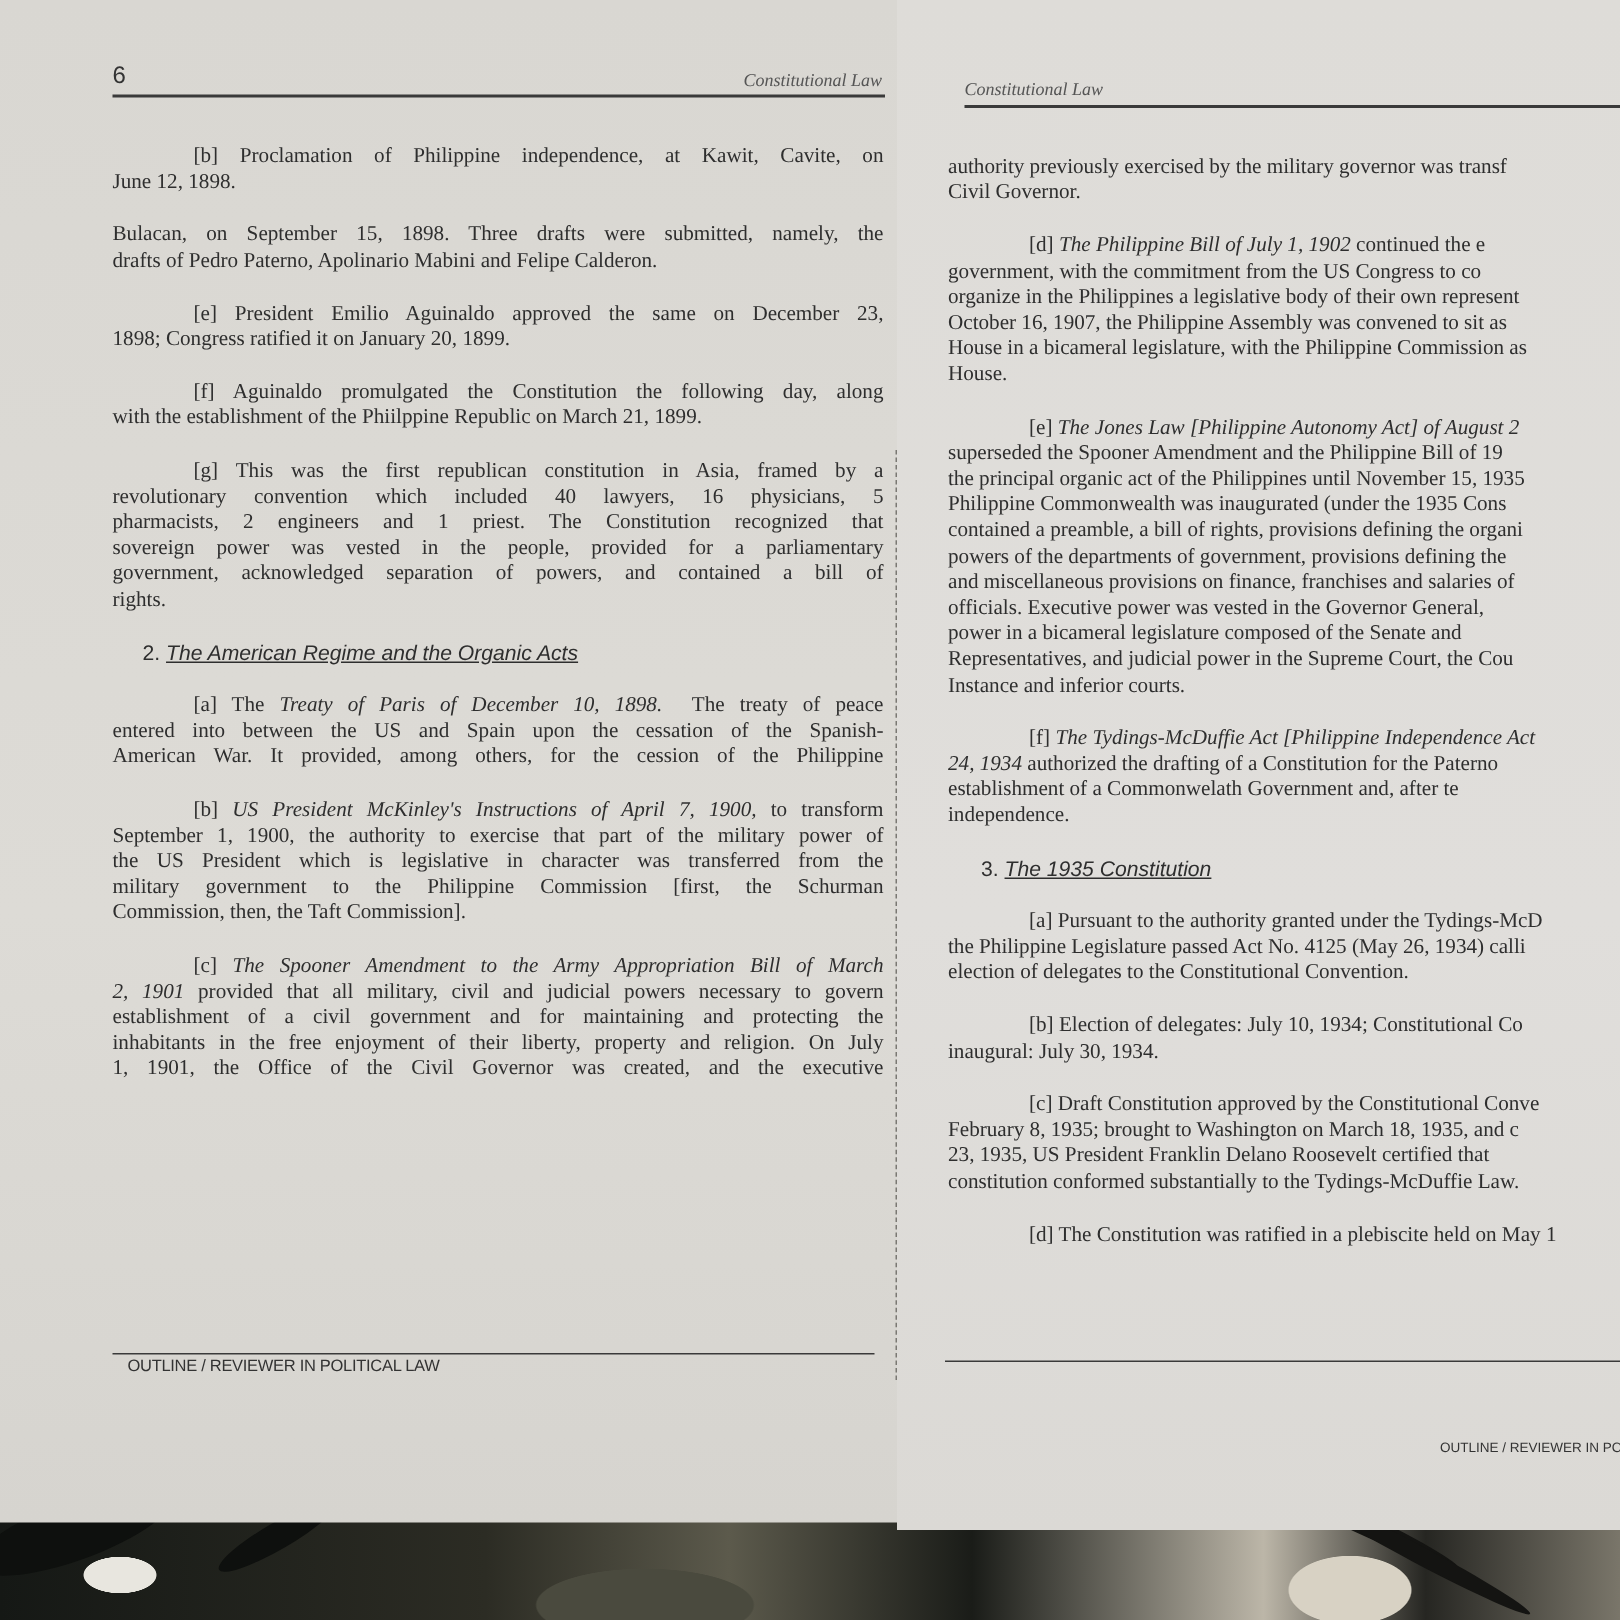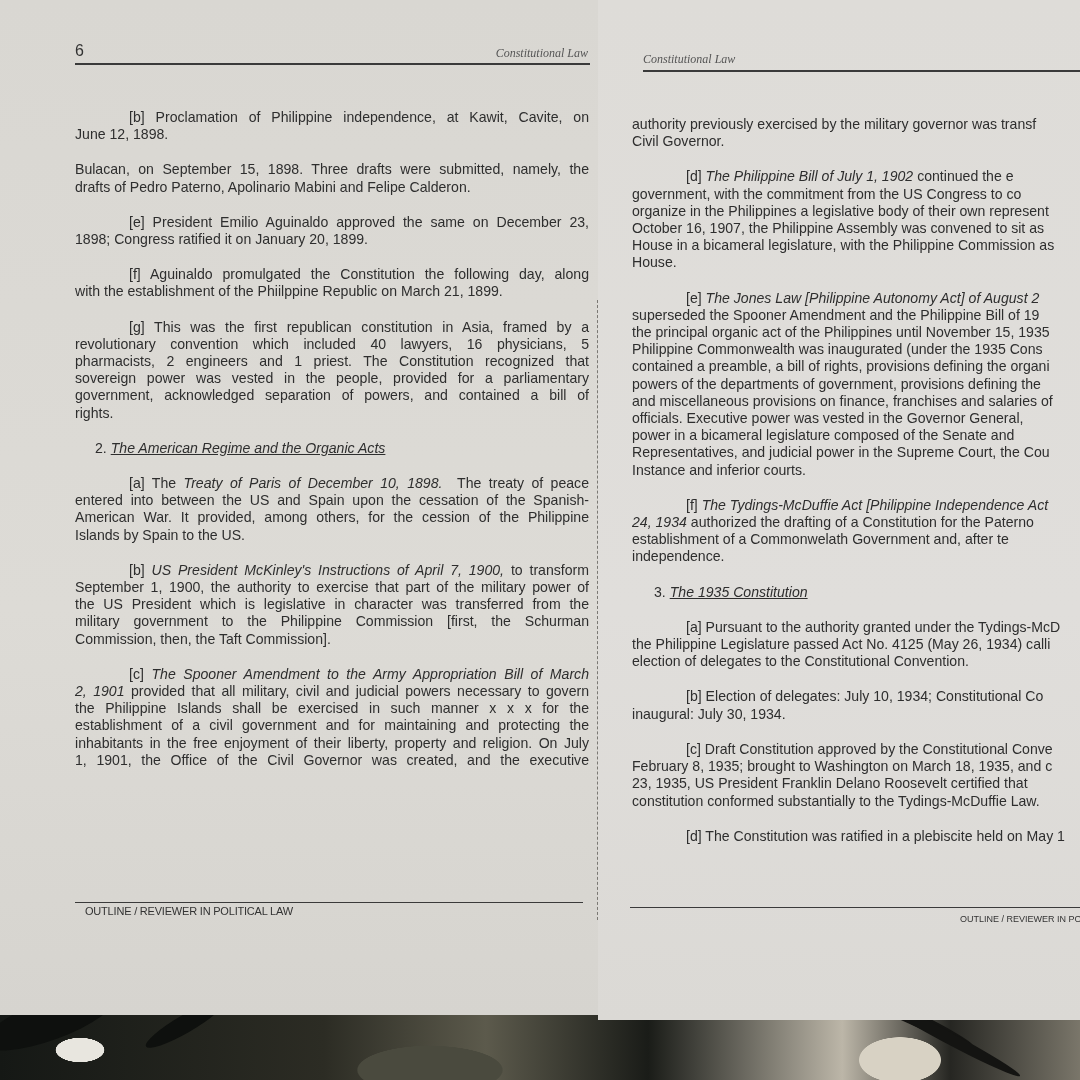--- a/index.html
+++ b/index.html
@@ -29,35 +29,35 @@
   }
   .hdr-num { position:absolute; left:75px; top:42px; font-size:16px; color:#333; }
   .hdr-title-l { position:absolute; right:10px; top:46px; font-family:"Liberation Serif", serif; font-style:italic; font-size:12px; color:#555; }
   .rule-l { position:absolute; left:75px; width:515px; top:63px; height:0; border-top:2px solid #3a3a3a; }
   .hdr-title-r { position:absolute; left:45px; top:52px; font-family:"Liberation Serif", serif; font-style:italic; font-size:12px; color:#555; }
   .rule-r { position:absolute; left:45px; right:0; top:70px; height:0; border-top:2px solid #3a3a3a; }
 
   .col { position:absolute; font-size:14.1px; line-height:17.2px; color:#2e2e2e; text-align:justify; }
   .col.left { left:75px; width:514px; top:92px; }
   .col.right { left:34px; width:600px; top:99px; }
-  .para { margin:17px 0 18px 0; }
+  .para { margin:4px 0 18px 0;font-family:Liberation Serif, serif; }
   .para .lbl { padding-left:54px; }
   .it { font-style:italic; }
   .section { margin:0 0 18px 0; padding-left:20px; }
   .section .st { font-style:italic; text-decoration:underline; }
   .right .para, .right .section { white-space:nowrap; overflow:hidden; }
   .right .section { padding-left:22px; }
   .line { display:block; white-space:nowrap; }
   .left .line { text-align-last:justify; text-align:justify; }
   .left .line.last { text-align-last:left; }
 
   .foot-rule-l { position:absolute; left:75px; width:508px; top:902px; border-top:1.5px solid #3a3a3a; }
   .foot-l { position:absolute; left:85px; top:905px; font-size:11px; color:#333; letter-spacing:-0.2px; }
   .foot-rule-r { position:absolute; left:32px; right:0; top:907px; border-top:1.5px solid #3a3a3a; }
-  .foot-r { position:absolute; left:362px; top:914px; font-size:9px; color:#333; white-space:nowrap; }
+  .foot-r { position:absolute; left:362px; top:960px; font-size:9px; color:#333; white-space:nowrap; }
 </style>
 </head>
 <body>
 
 <div class="fabric">
   <div class="stripe" style="left:-20px;top:-10px;width:140px;height:40px;transform:rotate(-20deg);"></div>
   <div class="stripe" style="left:140px;top:5px;width:90px;height:18px;transform:rotate(-30deg);"></div>
   <div class="stripe" style="left:820px;top:-5px;width:160px;height:14px;transform:rotate(25deg);background:#141412;"></div>
   <div class="stripe" style="left:860px;top:20px;width:170px;height:12px;transform:rotate(28deg);background:#141412;"></div>
 </div>
@@ -101,35 +101,33 @@
 
     <div class="section">
       <span>2.</span>
       <span class="st">The American Regime and the Organic Acts</span>
     </div>
 
     <div class="para">
       <span class="line"><span class="lbl">[a]</span> <span>The </span><span class="it">Treaty of Paris of December 10, 1898.</span>&nbsp; <span>The treaty of peace</span></span>
       <span class="line">entered into between the US and Spain upon the cessation of the Spanish-</span>
       <span class="line">American War.  It provided, among others, for the cession of the Philippine</span>
-      <span class="line last">Islands by Spain to the US.</span>
     </div>
 
     <div class="para">
       <span class="line"><span class="lbl">[b]</span> <span class="it">US President McKinley's Instructions of April 7, 1900,</span> <span>to transform</span></span>
       <span class="line">September 1, 1900, the authority to exercise that part of the military power of</span>
       <span class="line">the US President which is legislative in character was transferred from the</span>
       <span class="line">military government to the Philippine Commission [first, the Schurman</span>
       <span class="line last">Commission, then, the Taft Commission].</span>
     </div>
 
     <div class="para">
       <span class="line"><span class="lbl">[c]</span> <span class="it">The Spooner Amendment to the Army Appropriation Bill of March</span></span>
       <span class="line"><span class="it">2, 1901</span> <span>provided that all military, civil and judicial powers necessary to govern</span></span>
-      <span class="line">the Philippine Islands shall be exercised in such manner x x x for the</span>
       <span class="line">establishment of a civil government and for maintaining and protecting the</span>
       <span class="line">inhabitants in the free enjoyment of their liberty, property and religion.  On July</span>
       <span class="line">1, 1901, the Office of the Civil Governor was created, and the executive</span>
     </div>
   </div>
 
   <div class="foot-rule-l"></div>
   <div class="foot-l">OUTLINE / REVIEWER IN POLITICAL LAW</div>
 </div>
 

